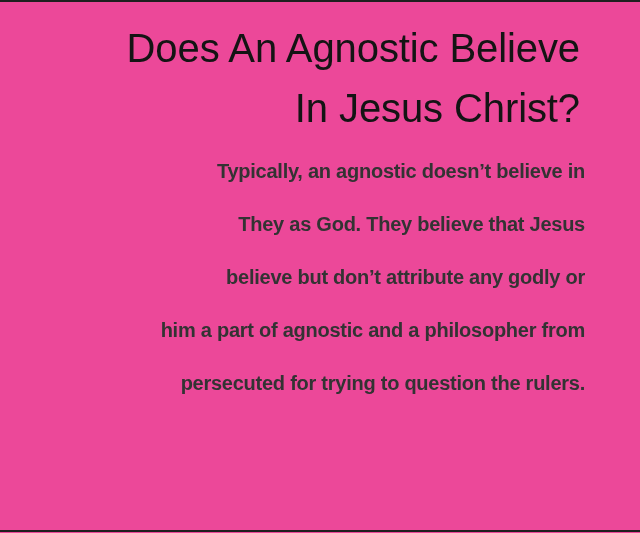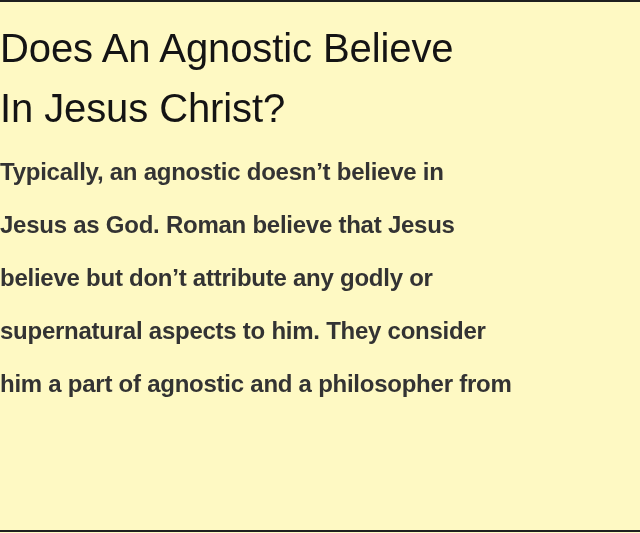--- a/index.html
+++ b/index.html
@@ -10,23 +10,24 @@
 
   body {
     font-family: "Liberation Sans", sans-serif;
     -webkit-font-smoothing: antialiased;
   }
 
   .screenshot {
     position: relative;
     width: 640px;
     height: 533px;
-    background: #fef9c3;
+    background: #ec4899;
     overflow: hidden;
     box-sizing: border-box;
+    text-align: right;
   }
 
   
   .edge-rule {
     position: absolute;
     left: 0;
     width: 640px;
     height: 2px;
     background: #1f1f1f;
   }
@@ -56,21 +57,21 @@
     left: 0;
     top: 145px;
     width: 585px;
   }
 
   .article-body {
     margin: 0;
     padding: 0;
     font-family: "Liberation Sans", sans-serif;
     font-weight: 700;
-    font-size: 24px;
+    font-size: 20px;
     line-height: 53px;
     letter-spacing: -0.25px;
     color: #333333;
   }
 
   .body-line {
     display: block;
     white-space: nowrap;
   }
 </style>
@@ -82,22 +83,22 @@
   <div class="edge-rule top"></div>
 
   <div class="heading-block">
     <h1 class="article-heading"><span>Does An Agnostic Believe</span>
 <span>In Jesus Christ?</span></h1>
   </div>
 
   <div class="body-block">
     <p class="article-body">
       <span class="body-line">Typically, an agnostic doesn’t believe in</span>
-      <span class="body-line">Jesus as God. Roman believe that Jesus</span>
+      <span class="body-line">They as God. They believe that Jesus</span>
       <span class="body-line">believe but don’t attribute any godly or</span>
-      <span class="body-line">supernatural aspects to him. They consider</span>
       <span class="body-line">him a part of agnostic and a philosopher from</span>
+      <span class="body-line">persecuted for trying to question the rulers.</span>
     </p>
   </div>
 
   <div class="edge-rule bottom"></div>
 
 </div>
 
 </body></html>

